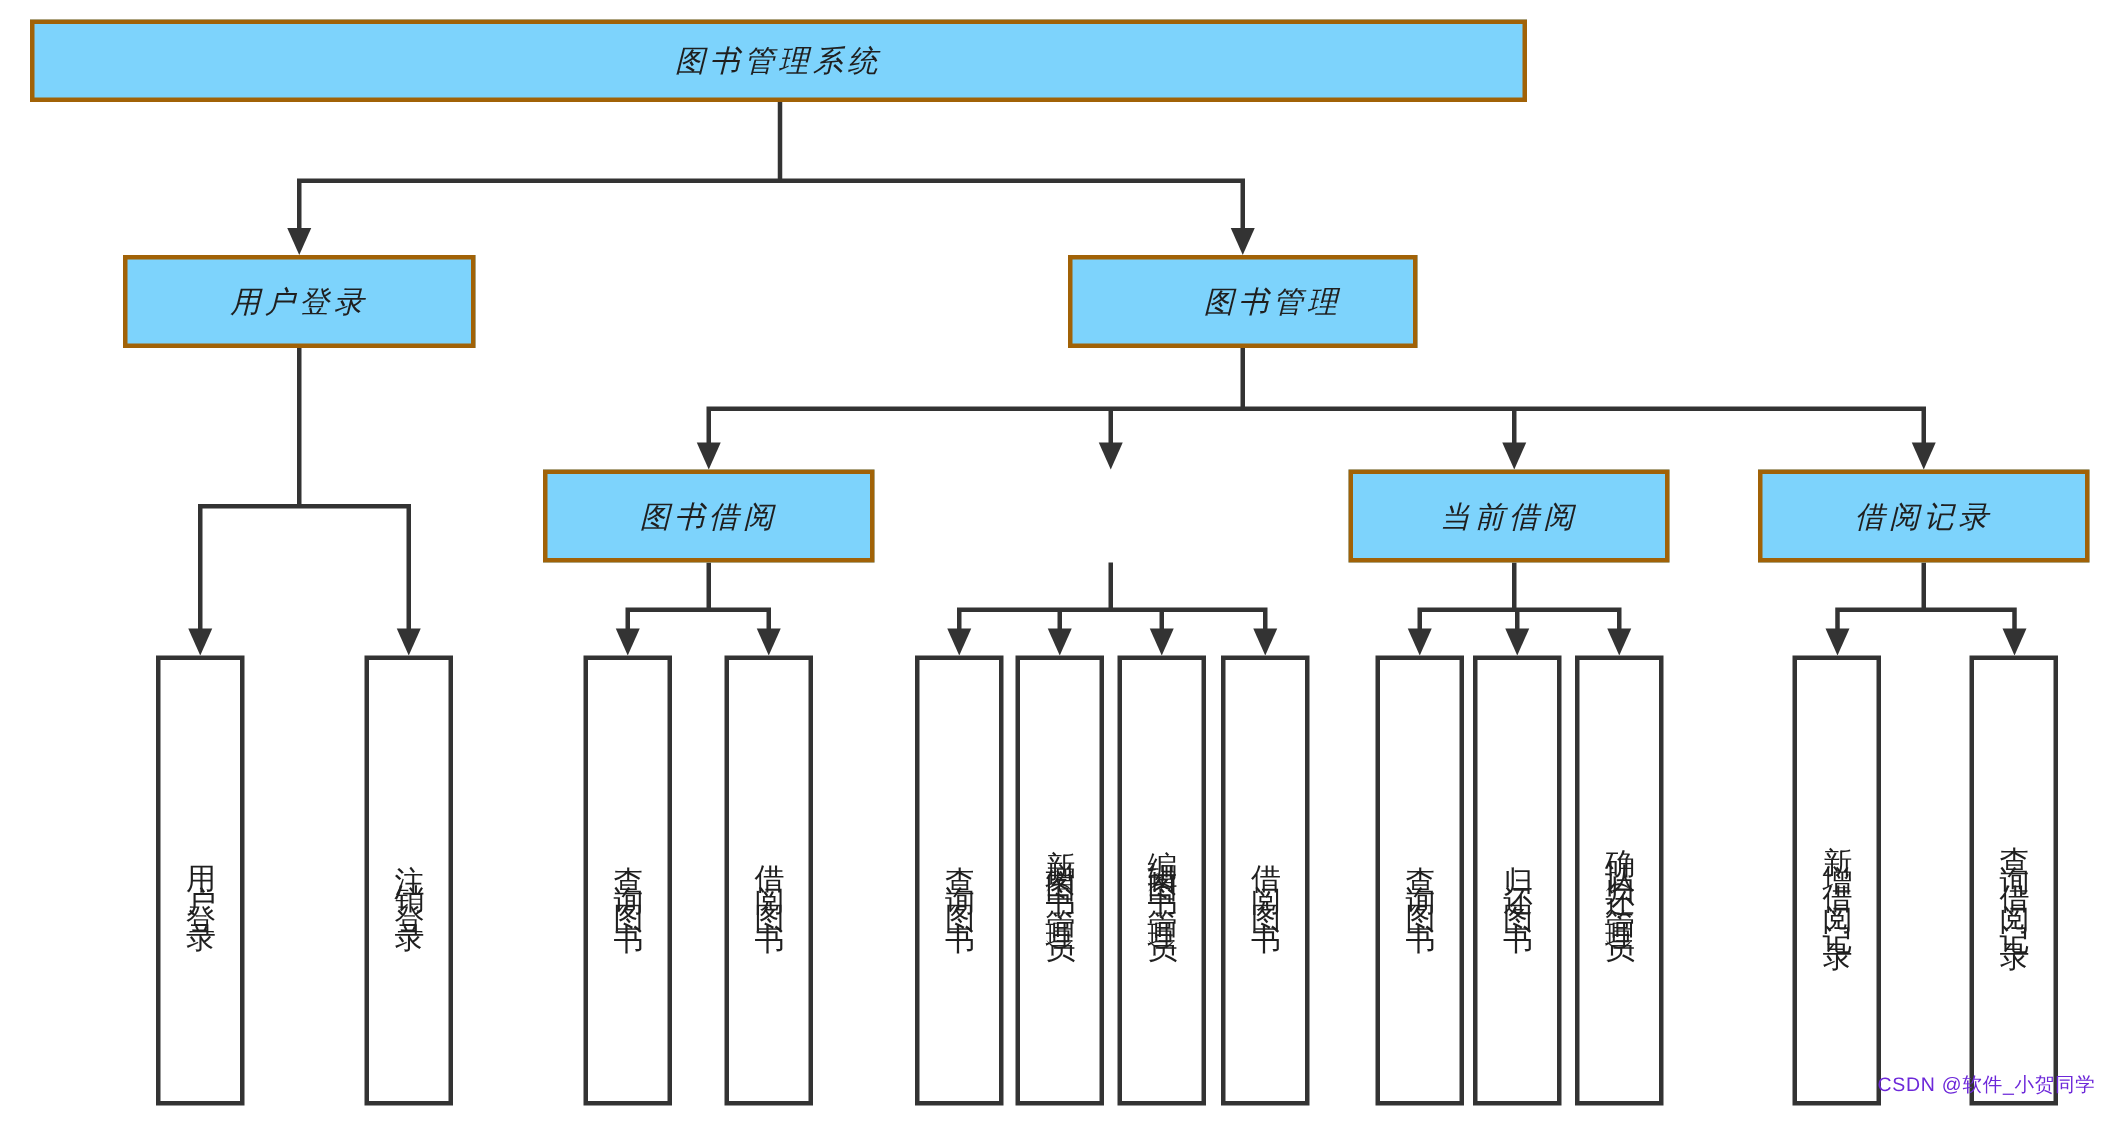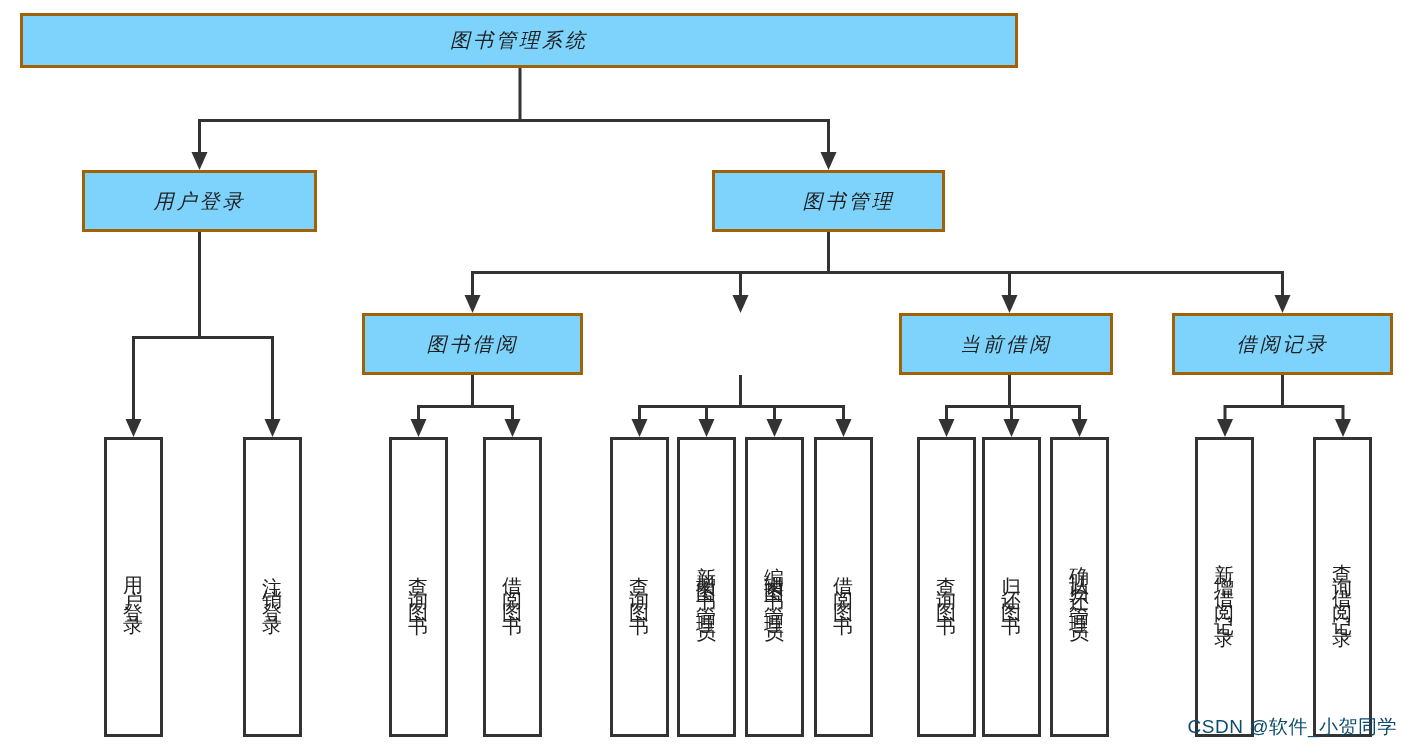--- a/index.html
+++ b/index.html
@@ -20,22 +20,22 @@
   .leaf {
     position:absolute; box-sizing:border-box; top:437px; height:300px; width:59px;
     border:3px solid #333333; background:#ffffff;
     writing-mode:vertical-rl; text-orientation:mixed;
     display:flex; align-items:center; justify-content:center;
     font-size:20px; letter-spacing:13px; line-height:1;
   }
   .leaf.long { letter-spacing:8px; }
   .watermark {
     position:absolute; right:8px; top:714px;
-    font-size:19px; letter-spacing:0.5px;
-    color:#0c4a6e; white-space:nowrap;
+    font-size:13px; letter-spacing:0.5px;
+    color:#6d28d9; white-space:nowrap;
   }
 </style>
 </head>
 <body>
 
 <div class="canvas">
 
   <svg class="wires" viewBox="0 0 1405 747" xmlns="http://www.w3.org/2000/svg">
 
     <path d="M520 68 V120.5 M198 120.5 H830 M199.5 119 V153 M828.5 119 V153"></path>

